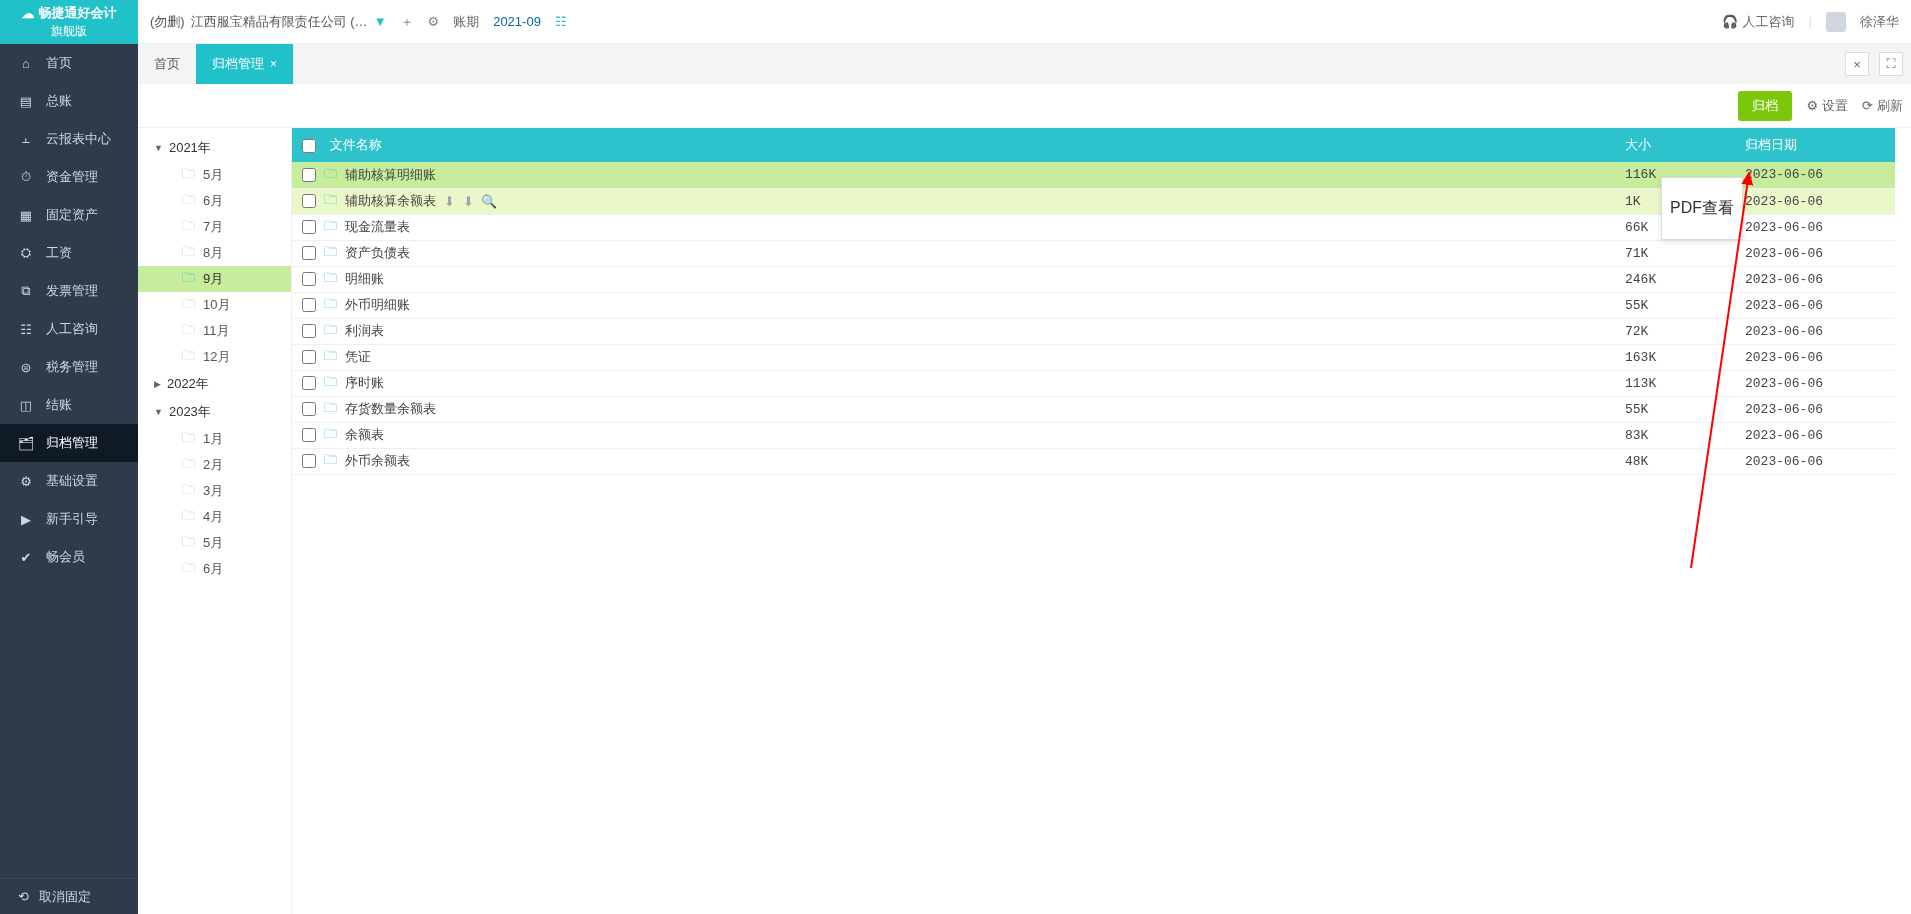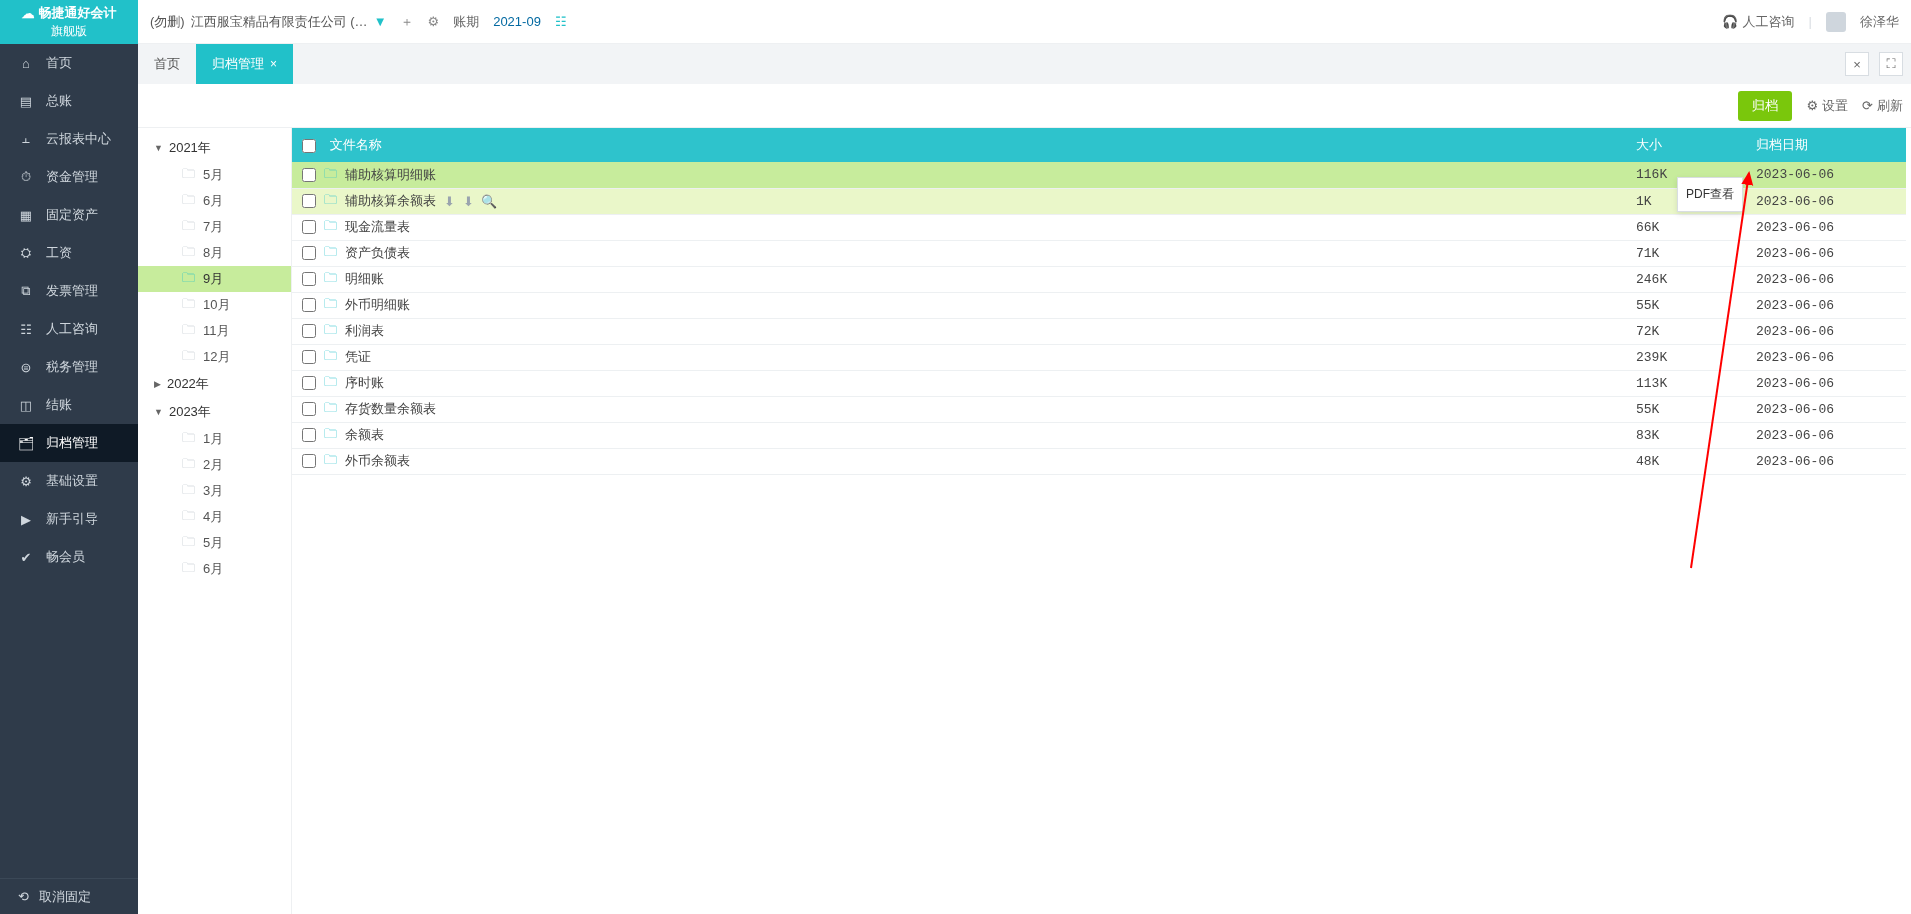--- a/index.html
+++ b/index.html
@@ -55,34 +55,34 @@
 
   
   .right-panel { flex: 1; display: flex; flex-direction: column; min-width: 0; }
   .toolbar-row { height: 44px; display: flex; align-items: center; border-bottom: 1px solid #eef0f2; }
   .toolbar-row .sub-inner-tabs { display: flex; height: 100%; }
   .toolbar-row .right-actions { margin-left: auto; display: flex; align-items: center; gap: 14px; padding-right: 8px; }
   .btn-primary { background: #7ac70c; color: #fff; border: none; padding: 6px 14px; border-radius: 3px; cursor: pointer; }
   .link-action { color: #666; cursor: pointer; display: flex; align-items: center; gap: 4px; }
 
   
-  .table-wrap { flex: 1; overflow: auto; padding-right: 5px; }
+  .table-wrap { flex: 1; overflow: auto; padding-right: 16px; }
   table { width: 100%; border-collapse: collapse; table-layout: fixed; }
   thead th { background: #2ec3cc; color: #fff; font-weight: normal; height: 34px; text-align: left; padding: 0 10px; }
   thead th.center, tbody td.center { text-align: left; font-family: Liberation Mono, monospace; }
   tbody td { height: 26px; border-bottom: 1px solid #edf0f2; padding: 0 10px; color: #444; }
   tbody tr.hl1 td { background: #c7ec9c; }
   tbody tr.hl2 td { background: #eaf7c9; }
   .file-cell { display: flex; align-items: center; gap: 8px; }
   .chk { width: 14px; height: 14px; }
   .file-icon { color: #2ec3cc; }
 
   .row-icons { float: right; display: inline-flex; align-items: center; gap: 8px; color: #9aa4ae; }
   .row-icons .pdf { color: #2ec3cc; }
-  .tooltip { position: absolute; background: #fff; border: 1px solid #d8dde2; padding: 8px 8px; font-size: 12px; color: #333; box-shadow: 0 2px 6px rgba(0,0,0,.1); white-space: nowrap; }
+  .tooltip { position: absolute; background: #fff; border: 1px solid #d8dde2; padding: 20px 8px; font-size: 16px; color: #333; box-shadow: 0 2px 6px rgba(0,0,0,.1); white-space: nowrap; }
 
   col.c-name { width: auto; }
   col.c-size { width: 120px; }
   col.c-date { width: 160px; }
 
   
   .arrow-svg { position: absolute; pointer-events: none; }
 </style>
 </head>
 <body>
@@ -395,21 +395,21 @@
                       <td class="center">2023-06-06</td>
                     </tr>
                     <tr>
                       <td>
                         <div class="file-cell">
                           <input type="checkbox" class="chk" style="">
                           <span class="file-icon">🗀</span>
                           <span>凭证</span>
                         </div>
                       </td>
-                      <td class="center">239K</td>
+                      <td class="center">163K</td>
                       <td class="center">2023-06-06</td>
                     </tr>
                     <tr>
                       <td>
                         <div class="file-cell">
                           <input type="checkbox" class="chk" style="">
                           <span class="file-icon">🗀</span>
                           <span>序时账</span>
                         </div>
                       </td>

